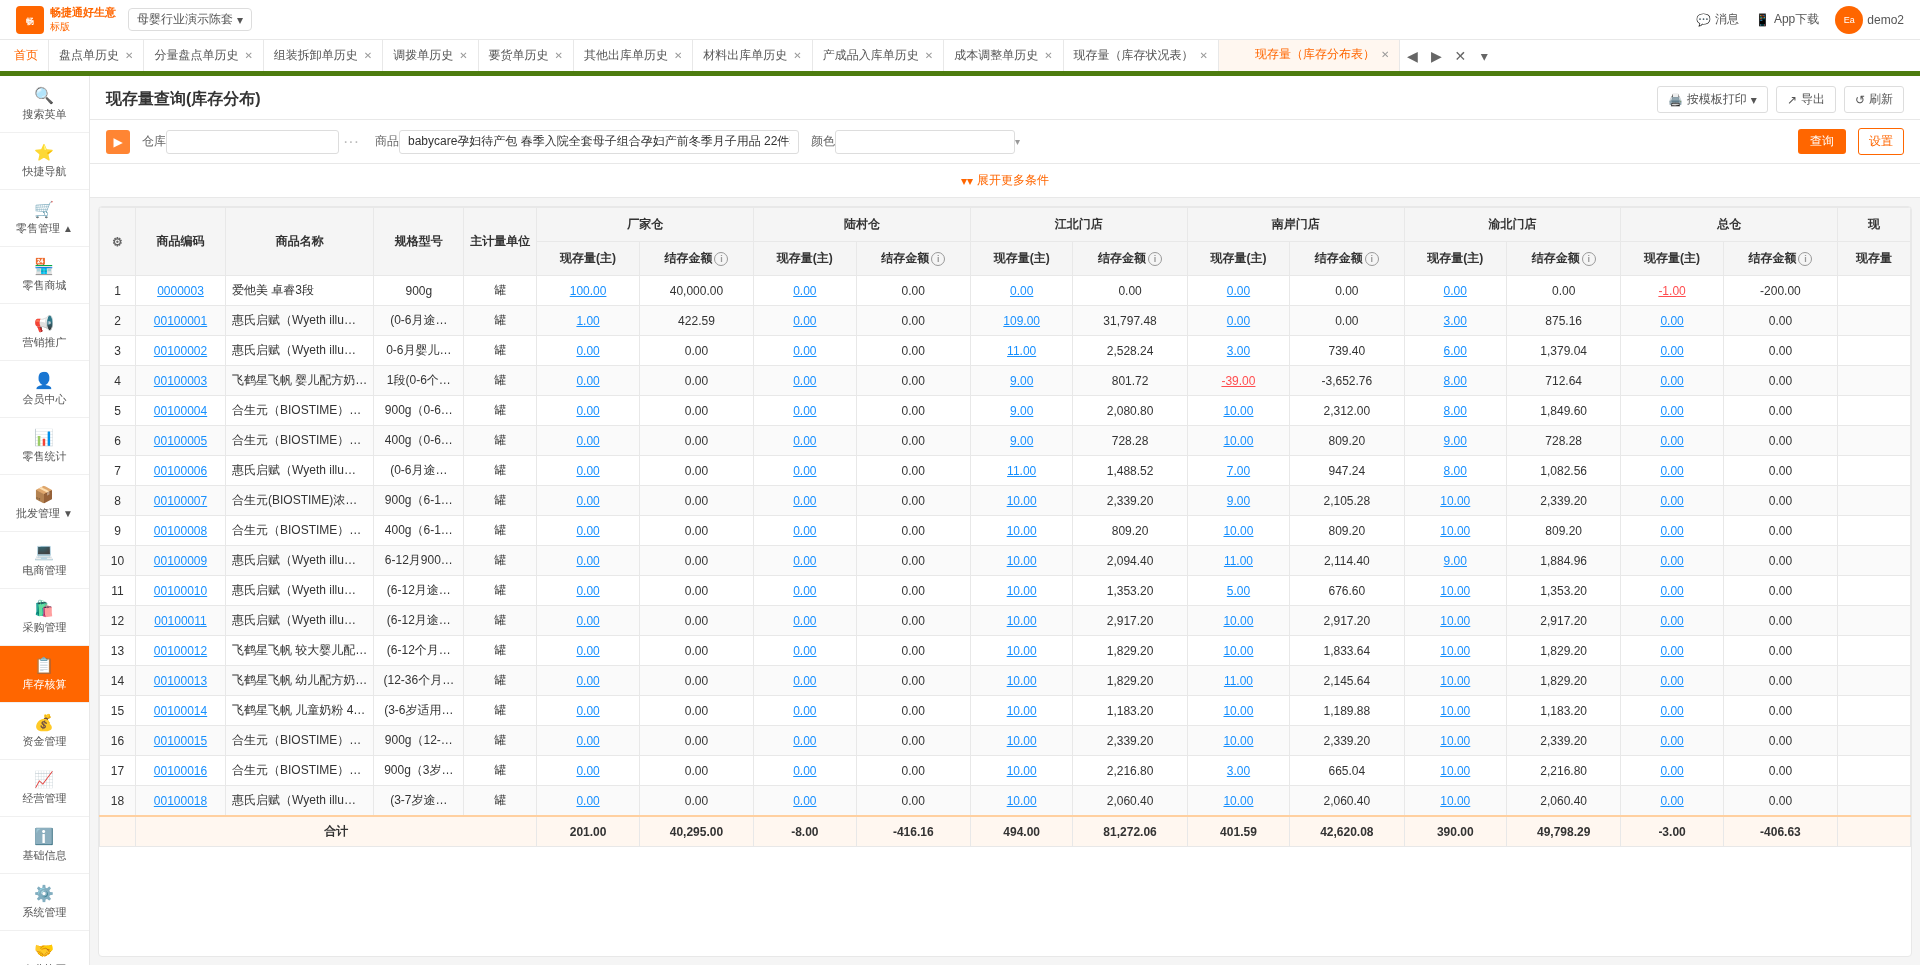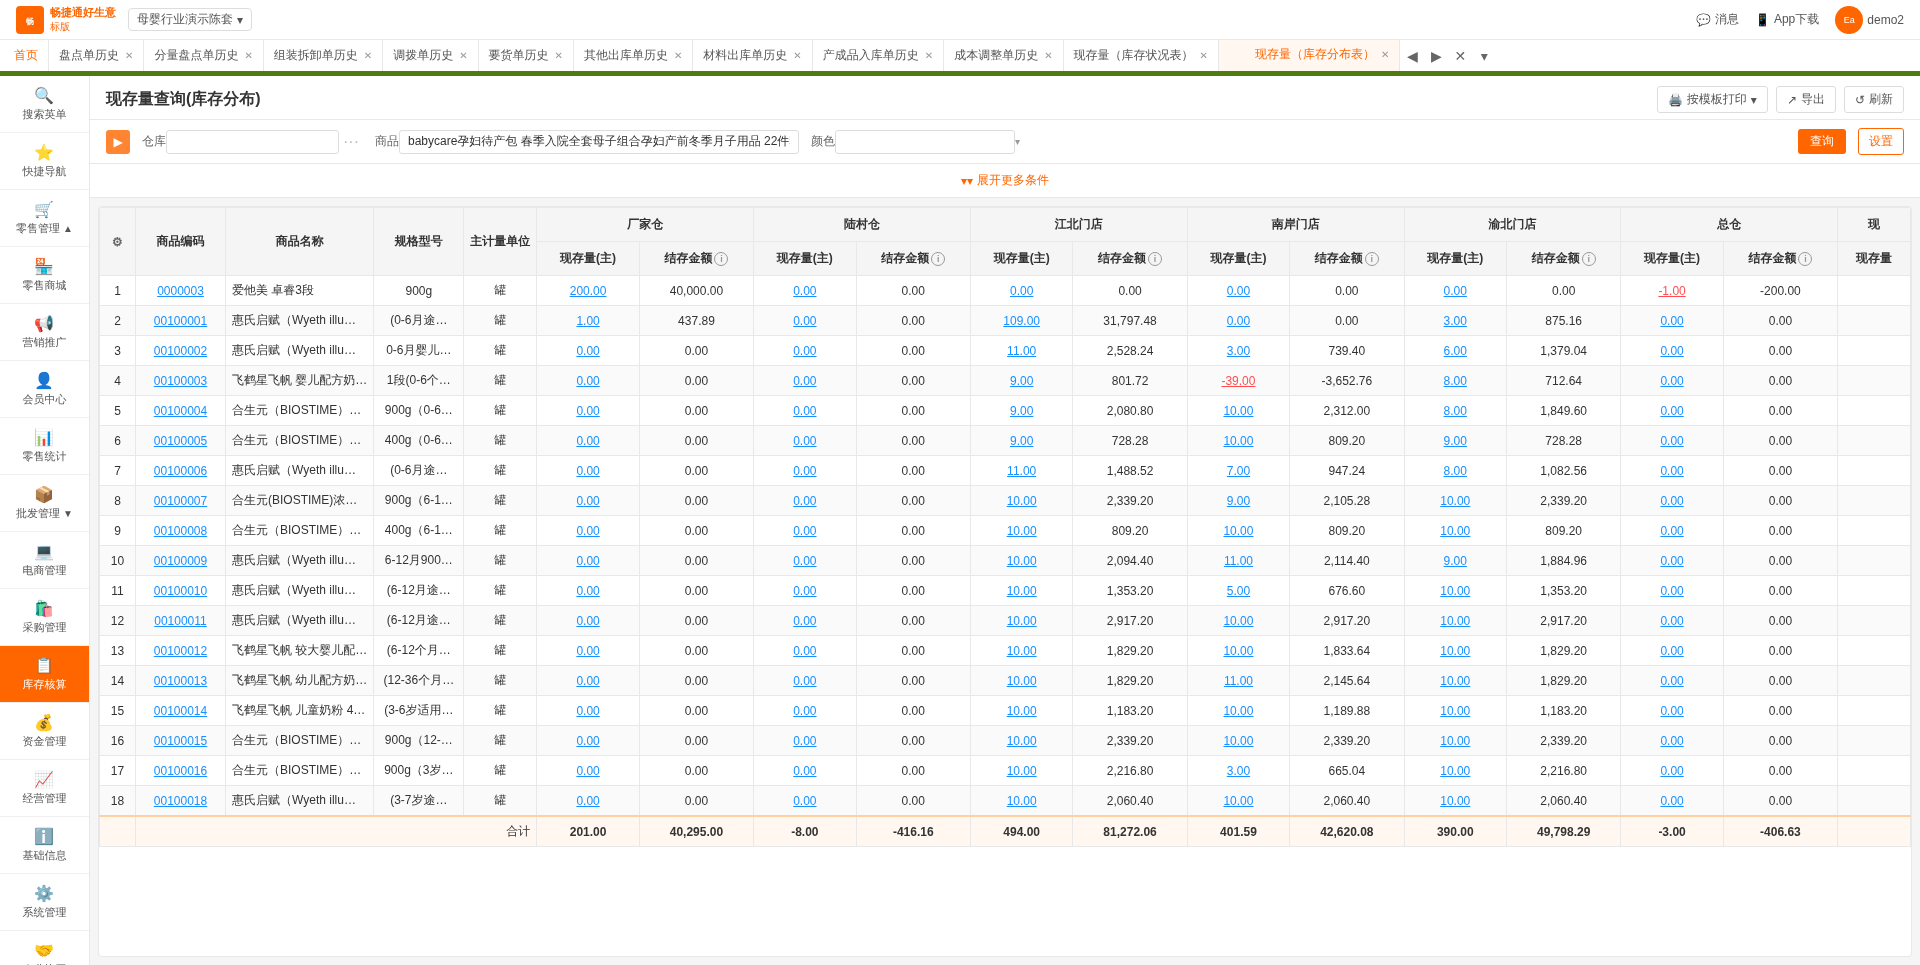--- a/index.html
+++ b/index.html
@@ -290,42 +290,42 @@
             <th class="th-main">现存量</th>
           </tr>
         </thead>
         <tbody id="table-body">
         <tr>
     <td>1</td>
     <td><span class="link-blue">0000003</span></td>
     <td style="text-align:left;">爱他美 卓睿3段</td>
     <td>900g</td>
     <td>罐</td>
-    <td><span class="link-blue">200.00</span></td>
+    <td><span class="link-blue">100.00</span></td>
     <td>40,000.00</td>
     <td><span class="link-blue">0.00</span></td>
     <td>0.00</td>
     <td><span class="link-blue">0.00</span></td>
     <td>0.00</td>
     <td><span class="link-blue">0.00</span></td>
     <td class="">0.00</td>
     <td><span class="link-blue">0.00</span></td>
     <td>0.00</td>
     <td class="red"><span class="red link-blue">-1.00</span></td>
     <td class="red">-200.00</td>
     <td></td>
   </tr>
             <tr>
     <td>2</td>
     <td><span class="link-blue">00100001</span></td>
     <td style="text-align:left;">惠氏启赋（Wyeth illu…</td>
     <td>(0-6月途…</td>
     <td>罐</td>
     <td><span class="link-blue">1.00</span></td>
-    <td>437.89</td>
+    <td>422.59</td>
     <td><span class="link-blue">0.00</span></td>
     <td>0.00</td>
     <td><span class="link-blue">109.00</span></td>
     <td>31,797.48</td>
     <td><span class="link-blue">0.00</span></td>
     <td class="">0.00</td>
     <td><span class="link-blue">3.00</span></td>
     <td>875.16</td>
     <td class=""><span class="link-blue">0.00</span></td>
     <td class="">0.00</td>
@@ -648,21 +648,21 @@
     <td><span class="link-blue">10.00</span></td>
     <td>2,060.40</td>
     <td class=""><span class="link-blue">0.00</span></td>
     <td class="">0.00</td>
     <td></td>
   </tr>
           </tbody>
         <tfoot id="table-footer">
         <tr class="footer-row">
   <td></td>
-  <td colspan="4" style="text-align:right;font-weight:normal;">合计</td>
+  <td colspan="4" style="text-align:center;font-weight:bold;">合计</td>
   <td>201.00</td>
   <td>40,295.00</td>
   <td class="red">-8.00</td>
   <td class="red">-416.16</td>
   <td>494.00</td>
   <td>81,272.06</td>
   <td>401.59</td>
   <td>42,620.08</td>
   <td>390.00</td>
   <td>49,798.29</td>

